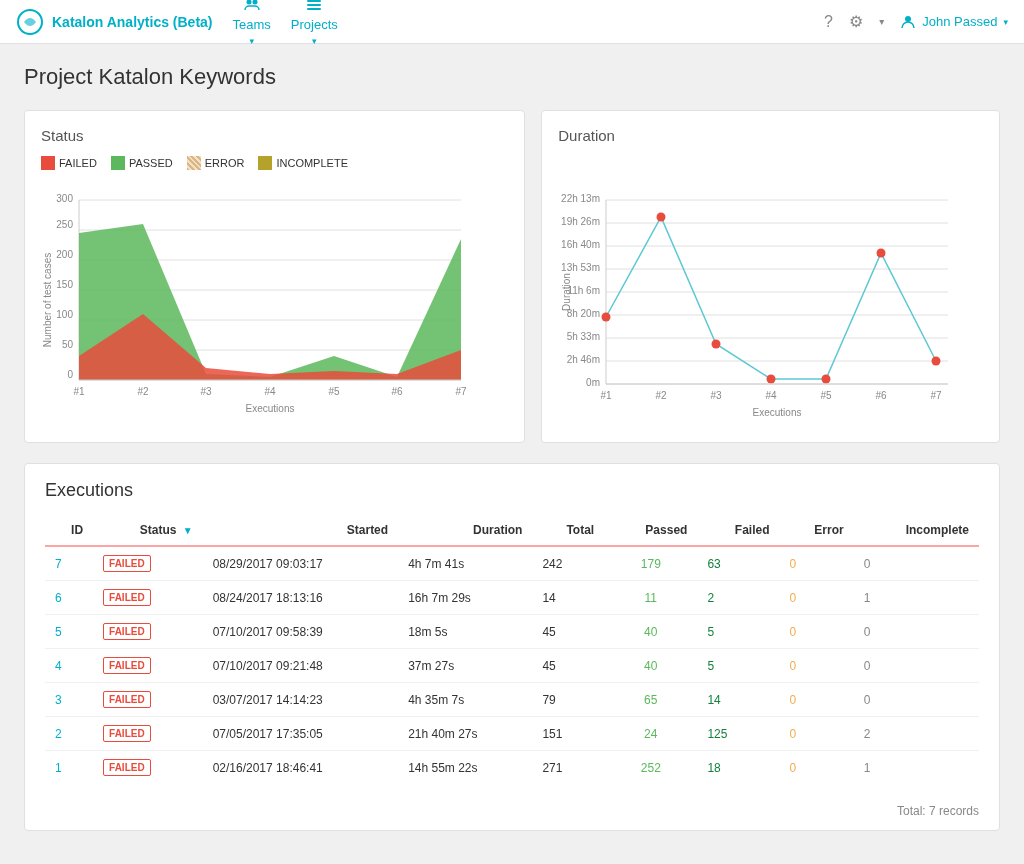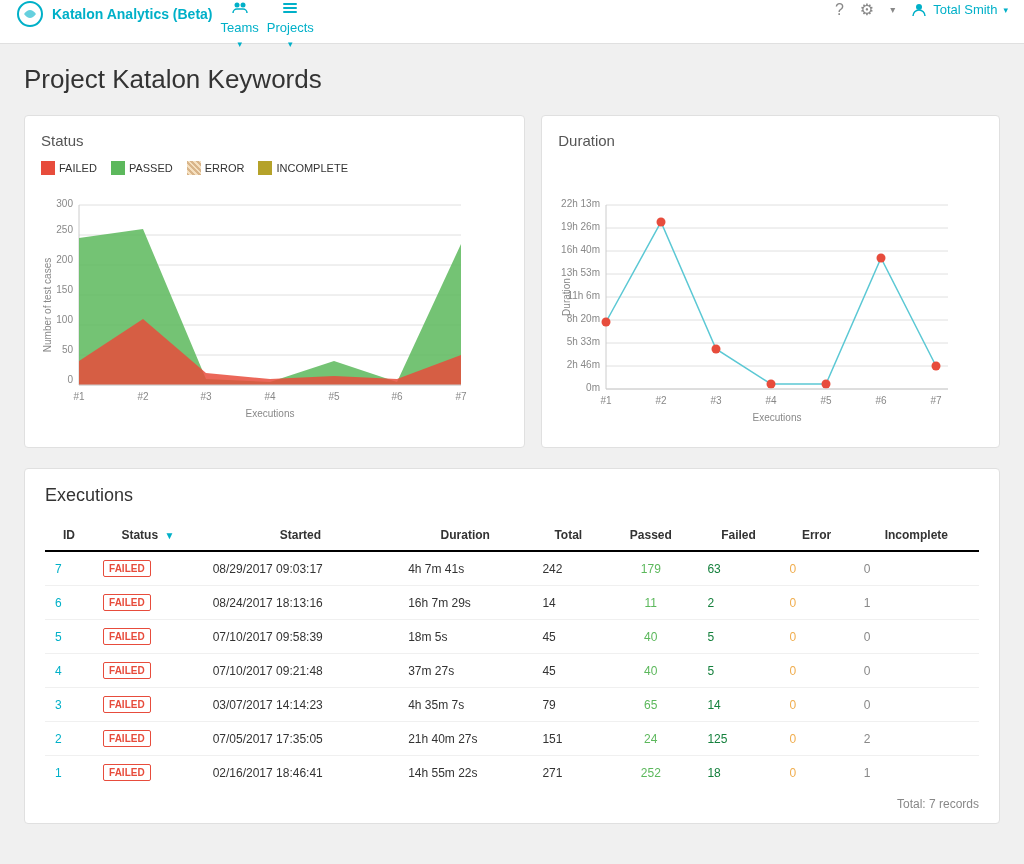--- a/index.html
+++ b/index.html
@@ -3,42 +3,42 @@
   <meta charset="utf-8">
   <style>
     * { box-sizing: border-box; margin: 0; padding: 0; }
     body { font-family: 'Segoe UI', Arial, sans-serif; background: #f0f0f0; font-size: 13px; color: #333; }
 
     
     .navbar {
       background: #fff;
       height: 44px;
       display: flex;
-      align-items: flex-start;
+      align-items: center;
       padding: 0 16px;
       border-bottom: 1px solid #e0e0e0;
-      gap: 8px;
+      gap: 20px;
     }
     .navbar-brand {
       display: flex; align-items: center; gap: 8px;
       color: #00b0c8; font-weight: 600; font-size: 14px;
     }
     .navbar-brand svg { width: 28px; height: 28px; }
     .nav-item {
       display: flex; align-items: center; gap: 4px;
       color: #00b0c8; font-size: 13px; cursor: pointer; flex-direction: column;
     }
     .nav-item svg { width: 16px; height: 16px; }
     .nav-right { margin-left: auto; display: flex; align-items: center; gap: 16px; }
     .nav-icon { color: #888; cursor: pointer; font-size: 16px; }
     .nav-user { display: flex; align-items: center; gap: 6px; color: #00b0c8; cursor: pointer; font-size: 13px; }
 
     
     .main-content { padding: 20px 24px; max-width: 1024px; }
-    .page-title { font-size: 26px; font-weight: 400; color: #333; margin-bottom: 20px; }
+    .page-title { font-size: 22px; font-weight: 400; color: #333; margin-bottom: 20px; }
 
     
     .charts-row { display: flex; gap: 16px; margin-bottom: 20px; }
     .chart-card {
       background: #fff;
       border: 1px solid #e0e0e0;
       border-radius: 4px;
       padding: 16px;
     }
     .chart-card.status-card { flex: 1.1; }
@@ -60,42 +60,42 @@
     
     .executions-card {
       background: #fff;
       border: 1px solid #e0e0e0;
       border-radius: 4px;
       padding: 16px 20px 12px;
     }
     .executions-title { font-size: 18px; font-weight: 400; color: #333; margin-bottom: 14px; }
     table { width: 100%; border-collapse: collapse; }
     th {
-      text-align: center; padding: 8px 10px;
-      border-bottom: 2px solid #000000;
+      text-align: right; padding: 8px 10px;
+      border-bottom: 2px solid #fca5a5;
       font-weight: 600; color: #333; font-size: 12px;
     }
     td { padding: 8px 10px; border-bottom: 1px solid #f0f0f0; font-size: 12px; }
     tr:last-child td { border-bottom: none; }
     .status-badge {
       background: #fff;
       border: 1px solid #e74c3c;
       color: #e74c3c;
       font-size: 10px;
       font-weight: 700;
       padding: 2px 5px;
       border-radius: 2px;
       display: inline-block;
     }
     .id-link { color: #00b0c8; text-decoration: none; }
     .passed-val { color: #5cb85c; text-align: center; }
     .failed-val { color: #15803d; }
     .error-val { color: #f0ad4e; }
     .incomplete-val { color: #888; }
-    .total-records { text-align: right; font-size: 12px; color: #888; margin-top: 8px; }
+    .total-records { text-align: right; font-size: 12px; color: #888; margin-top: 20px; }
     .filter-icon { color: #00b0c8; font-size: 10px; margin-left: 3px; }
   </style>
 </head>
 <body>
 
 <nav class="navbar">
   <div class="navbar-brand">
     <svg viewBox="0 0 28 28" fill="none">
       <circle cx="14" cy="14" r="12" stroke="#00b0c8" stroke-width="2" fill="none"></circle>
       <path d="M8 14 Q14 6 20 14 Q14 22 8 14Z" fill="#00b0c8" opacity="0.6"></path>
@@ -125,21 +125,21 @@
 
   <div class="nav-right">
     <span class="nav-icon">?</span>
     <span class="nav-icon">⚙</span>
     <span style="font-size:10px;color:#888;">▾</span>
     <div class="nav-user">
       <svg viewBox="0 0 16 16" fill="#00b0c8" width="16" height="16">
         <circle cx="8" cy="5" r="3"></circle>
           <path d="M2 14c0-3.3 2.7-6 6-6s6 2.7 6 6" fill="none" stroke="#00b0c8" stroke-width="1.5"></path>
       </svg>
-      <span>Total Smith</span>
+      <span>John Passed</span>
       <span style="font-size:9px;">▾</span>
     </div>
   </div>
 </nav>
 
 <div class="main-content">
   <h1 class="page-title">Project Katalon Keywords</h1>
 
   <div class="charts-row">
 

